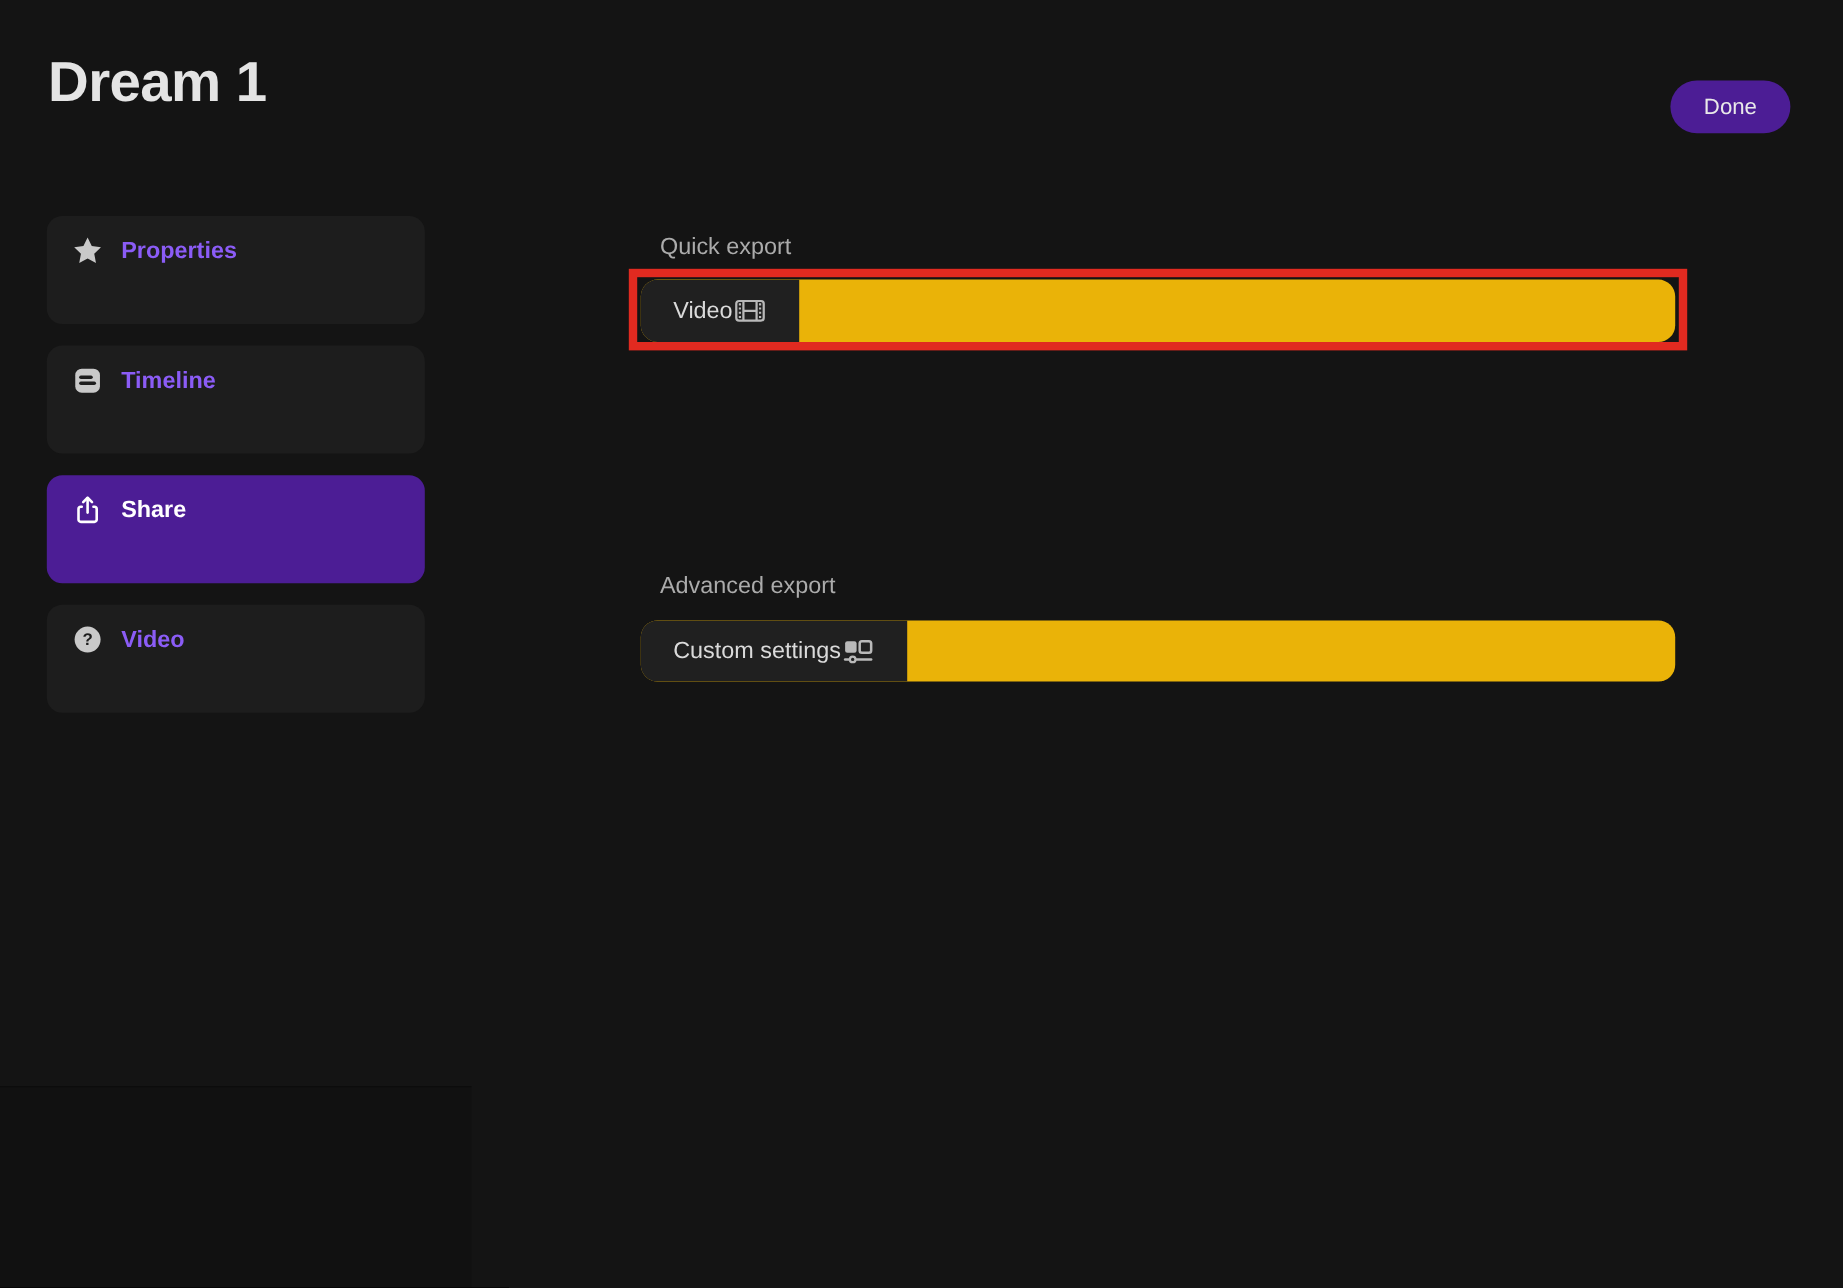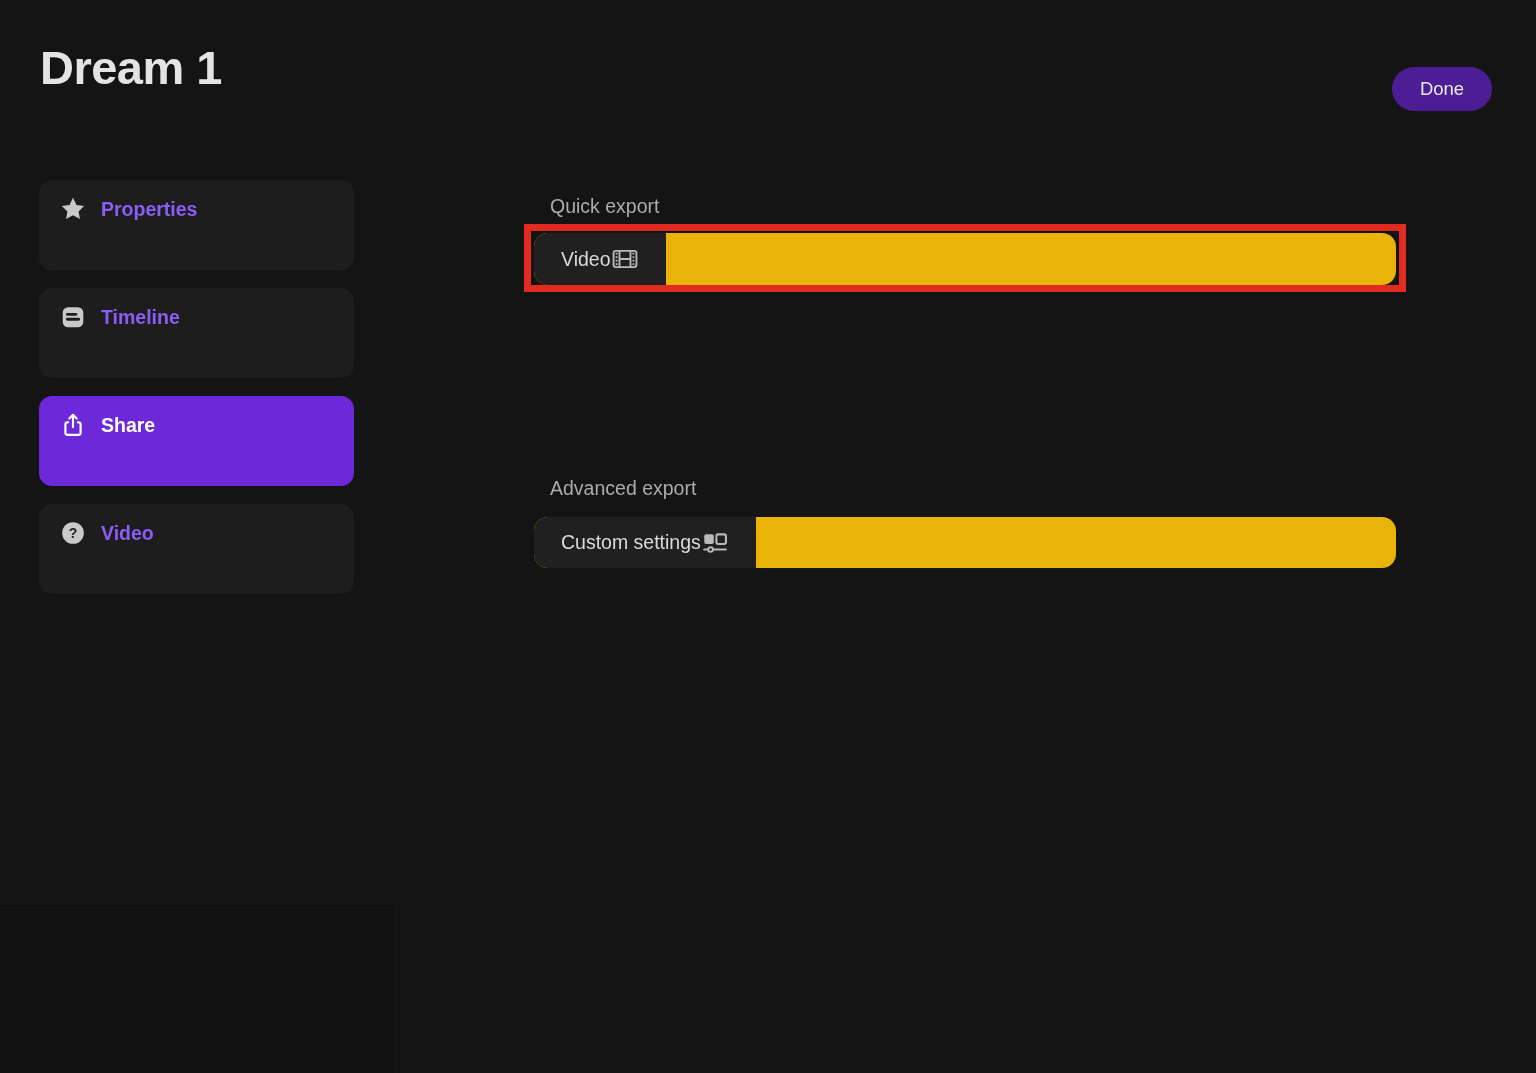--- a/index.html
+++ b/index.html
@@ -25,21 +25,21 @@
     background:#4c1d95;border:none;border-radius:22px;
     color:#e9e9e9;font-size:18.5px;font-family:inherit;
     display:flex;align-items:center;justify-content:center;cursor:pointer;
   }
   
   .sidebar{position:absolute;left:39px;top:180px;width:315px;display:flex;flex-direction:column;gap:18px;}
   .side-card{
     height:90px;border-radius:13px;background:#1d1d1d;
     padding:15px 0 0 20px;cursor:pointer;
   }
-  .side-card.active{background:#6d28d9;}
+  .side-card.active{background:#4c1d95;}
   .side-row{display:flex;align-items:center;gap:14px;}
   .side-icon{width:28px;height:28px;display:flex;align-items:center;justify-content:center;color:#c9c9c9;flex:0 0 auto;}
   .side-card.active .side-icon{color:#ffffff;}
   .side-label{font-size:19.5px;font-weight:600;color:#8b5cf6;}
   .side-card.active .side-label{color:#ffffff;}
   
   .main{position:absolute;left:534px;top:0;width:862px;}
   .section-title{
     position:absolute;left:16px;
     font-size:19.5px;font-weight:500;color:#ababab;

